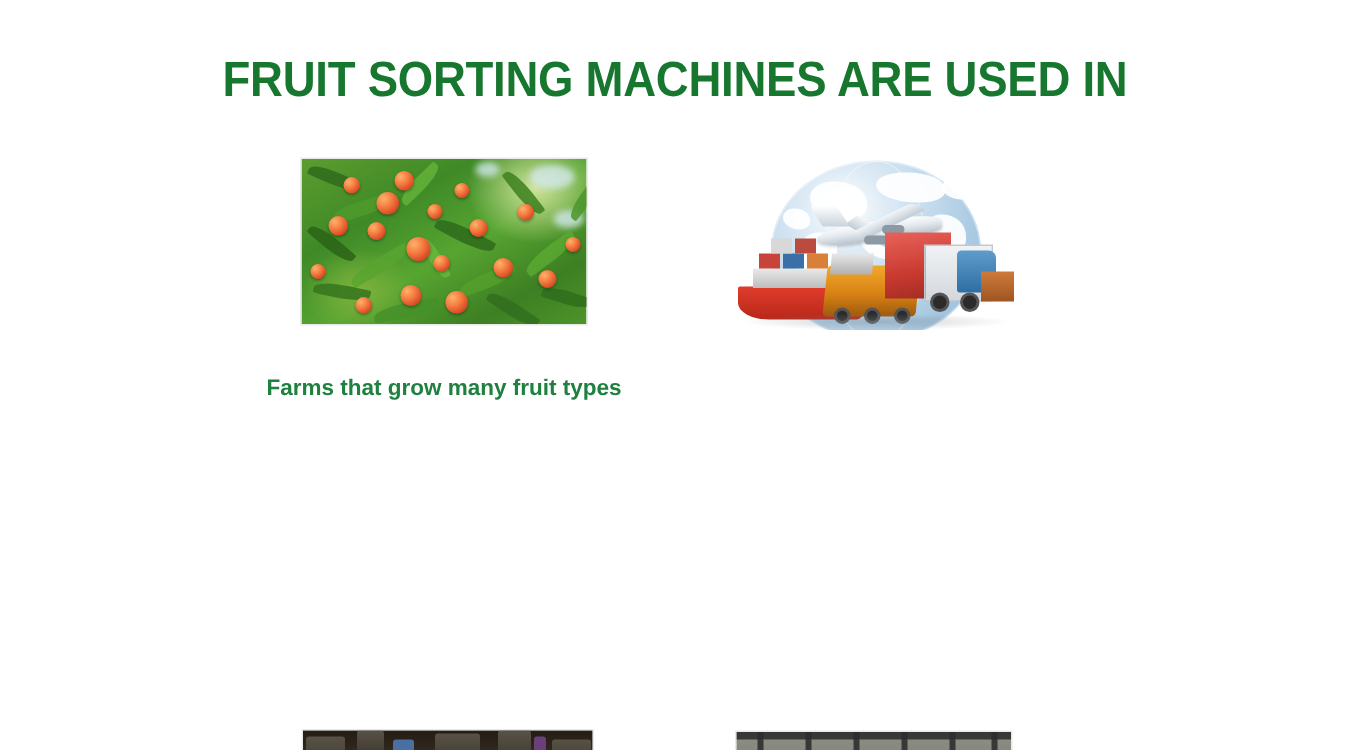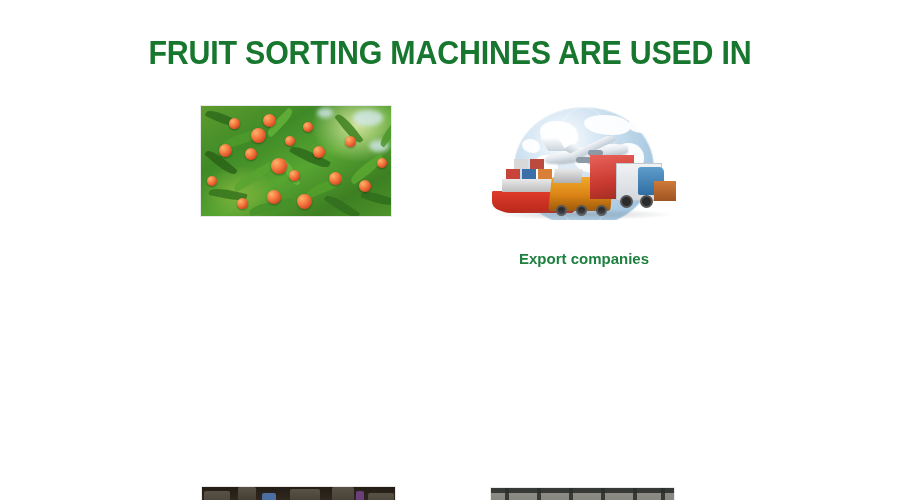--- a/index.html
+++ b/index.html
@@ -269,20 +269,21 @@
           <div class="peach" style="left:112px; top:40px; width:12px; height:12px;"></div>
           <div class="peach" style="left:102px; top:16px; width:10px; height:10px;"></div>
           <div class="peach" style="left:128px; top:66px; width:13px; height:13px;"></div>
           <div class="peach" style="left:144px; top:30px; width:11px; height:11px;"></div>
           <div class="peach" style="left:158px; top:74px; width:12px; height:12px;"></div>
           <div class="peach" style="left:176px; top:52px; width:10px; height:10px;"></div>
           <div class="peach" style="left:6px;   top:70px; width:10px; height:10px;"></div>
           <div class="peach" style="left:36px;  top:92px; width:11px; height:11px;"></div>
           <div class="peach" style="left:84px;  top:30px; width:10px; height:10px;"></div>
         </div>
+        <div class="caption cap1">Farms that grow many fruit types</div>
       </div>
 
       <div class="cell cell-2">
         <div class="photo p2">
 
           <div class="globe"></div>
           <div class="continent" style="left:52px;  top:16px; width:38px; height:26px;"></div>
           <div class="continent" style="left:96px;  top:10px; width:46px; height:20px;"></div>
           <div class="continent" style="left:44px;  top:50px; width:26px; height:30px; border-radius:50% 30% 60% 25%;"></div>
           <div class="continent" style="left:86px;  top:46px; width:34px; height:22px;"></div>
@@ -315,21 +316,20 @@
 
           <div class="truck-trailer"></div>
           <div class="truck-box"></div>
           <div class="truck-cab"></div>
           <div class="wheel" style="left:132px; top:90px; width:13px; height:13px;"></div>
           <div class="wheel" style="left:152px; top:90px; width:13px; height:13px;"></div>
           <div class="cont-box" style="left:166px; top:76px; width:22px; height:20px; background:linear-gradient(180deg,#cf7a3a 0%,#9e5522 100%);"></div>
 
           <div class="ground-shadow"></div>
         </div>
-        <div class="caption cap2">Export companies</div>
       </div>
     </div>
 
     <div class="row">
 
       <div class="cell cell-3">
         <div class="photo framed p3">
           <div class="factory"></div>
           <div class="fac-wall"></div>
 

